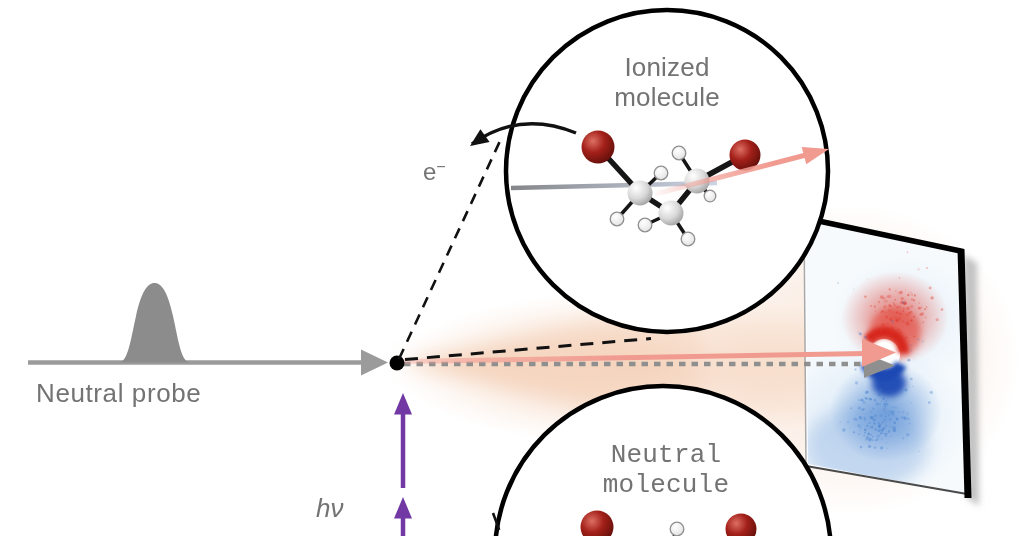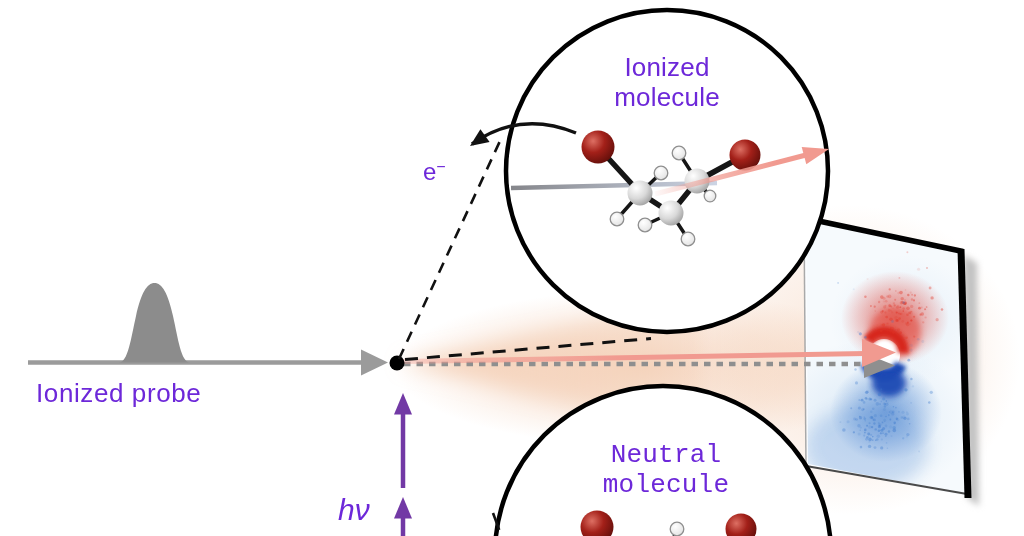--- a/index.html
+++ b/index.html
@@ -1,27 +1,27 @@
 <!DOCTYPE html>
 <html><head>
 <meta charset="utf-8">
 <style>
   html,body { margin:0; padding:0; background:#ffffff; }
   .stage {
     position:relative; width:1024px; height:536px; background:#ffffff;
     overflow:hidden; font-family:"Liberation Sans", sans-serif;
   }
   .stage svg { position:absolute; left:0; top:0; }
-  .lbl { position:absolute; color:#6d28d9; }
+  .lbl { position:absolute; color:#737373; }
   .lbl.center { text-align:center; }
   .circle-lbl { font-size:26px; line-height:30px; letter-spacing:0.2px; }
   .probe-lbl  { font-size:26px; letter-spacing:0.6px; }
   .e-lbl      { font-size:24px; }
   .e-lbl .sup { font-size:16px; position:relative; top:-8px; }
-  .hv-lbl     { font-size:30px; font-style:italic;margin-left:22px; }
+  .hv-lbl     { font-size:26px; font-style:italic; }
 </style>
 </head>
 <body>
 
 <div class="stage">
 
 <svg width="1024" height="536" viewBox="0 0 1024 536">
   <defs>
     <radialGradient id="gBr" cx="35%" cy="32%" r="78%">
       <stop offset="0" stop-color="#dd6f63"></stop>
@@ -461,21 +461,21 @@
   <div>Ionized</div>
   <div>molecule</div>
 </div>
 
 <div class="lbl center circle-lbl" style="left:556px; top:440px; width:220px;font-family:Liberation Mono, monospace;">
   <div>Neutral</div>
   <div>molecule</div>
 </div>
 
 <div class="lbl probe-lbl" style="left:36px; top:378px;">
-  <span>Ionized probe</span>
+  <span>Neutral probe</span>
 </div>
 
 <div class="lbl e-lbl" style="left:423px; top:158px;">
   <span>e</span><span class="sup">−</span>
 </div>
 
 <div class="lbl hv-lbl" style="left:316px; top:493px;">
   <span>hν</span>
 </div>
 

